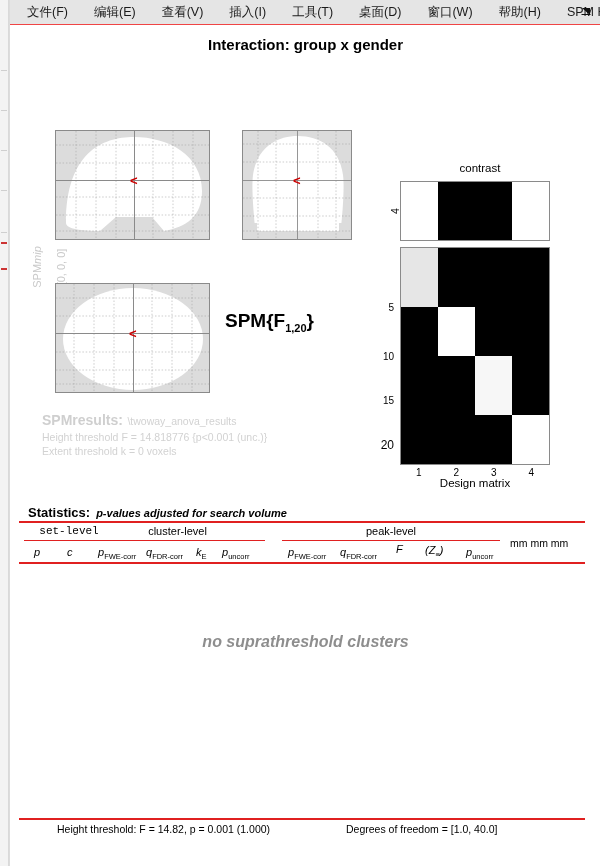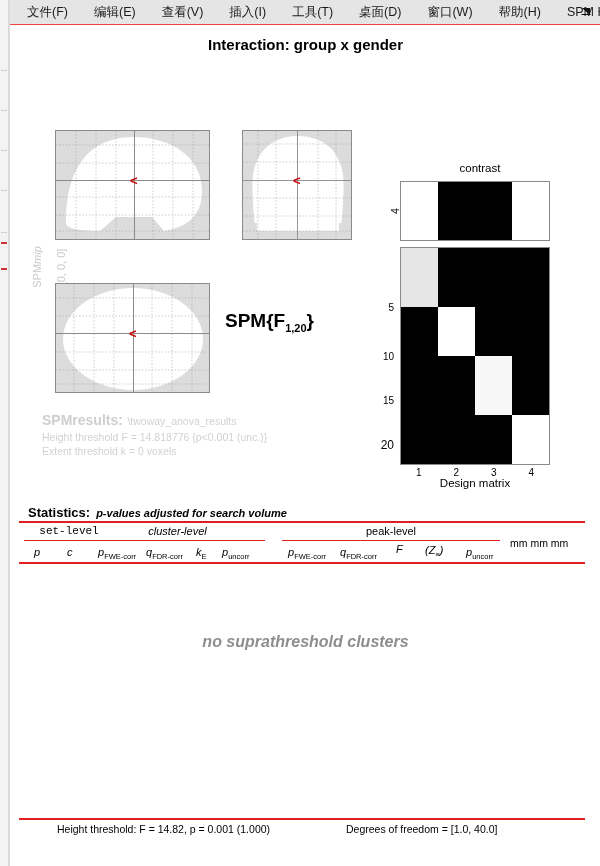--- a/index.html
+++ b/index.html
@@ -349,21 +349,21 @@
 
       <div class="stats-head">
         <span class="lbl">Statistics:</span><span class="sub">p-values adjusted for search volume</span>
       </div>
 
       <div class="rule-red" style="left:9px; top:496px; width:566px; height:2px;"></div>
 
       <div class="grp-label" style="left:14px;  top:500px; width:90px;font-family:Liberation Mono, monospace;">set-level</div>
       <div class="grp-underline" style="left:14px;  top:515px; width:90px;"></div>
 
-      <div class="grp-label" style="left:80px;  top:500px; width:175px;font-style:italic;">cluster-level</div>
+      <div class="grp-label" style="left:80px;  top:500px; width:175px;">cluster-level</div>
       <div class="grp-underline" style="left:80px;  top:515px; width:175px;"></div>
 
       <div class="grp-label" style="left:272px; top:500px; width:218px;">peak-level</div>
       <div class="grp-underline" style="left:272px; top:515px; width:218px;"></div>
 
       <div class="col-head" style="left:24px; top:521px;">
         <i>p</i>
       </div>
       <div class="col-head" style="left:57px; top:521px;">
         <i>c</i>

